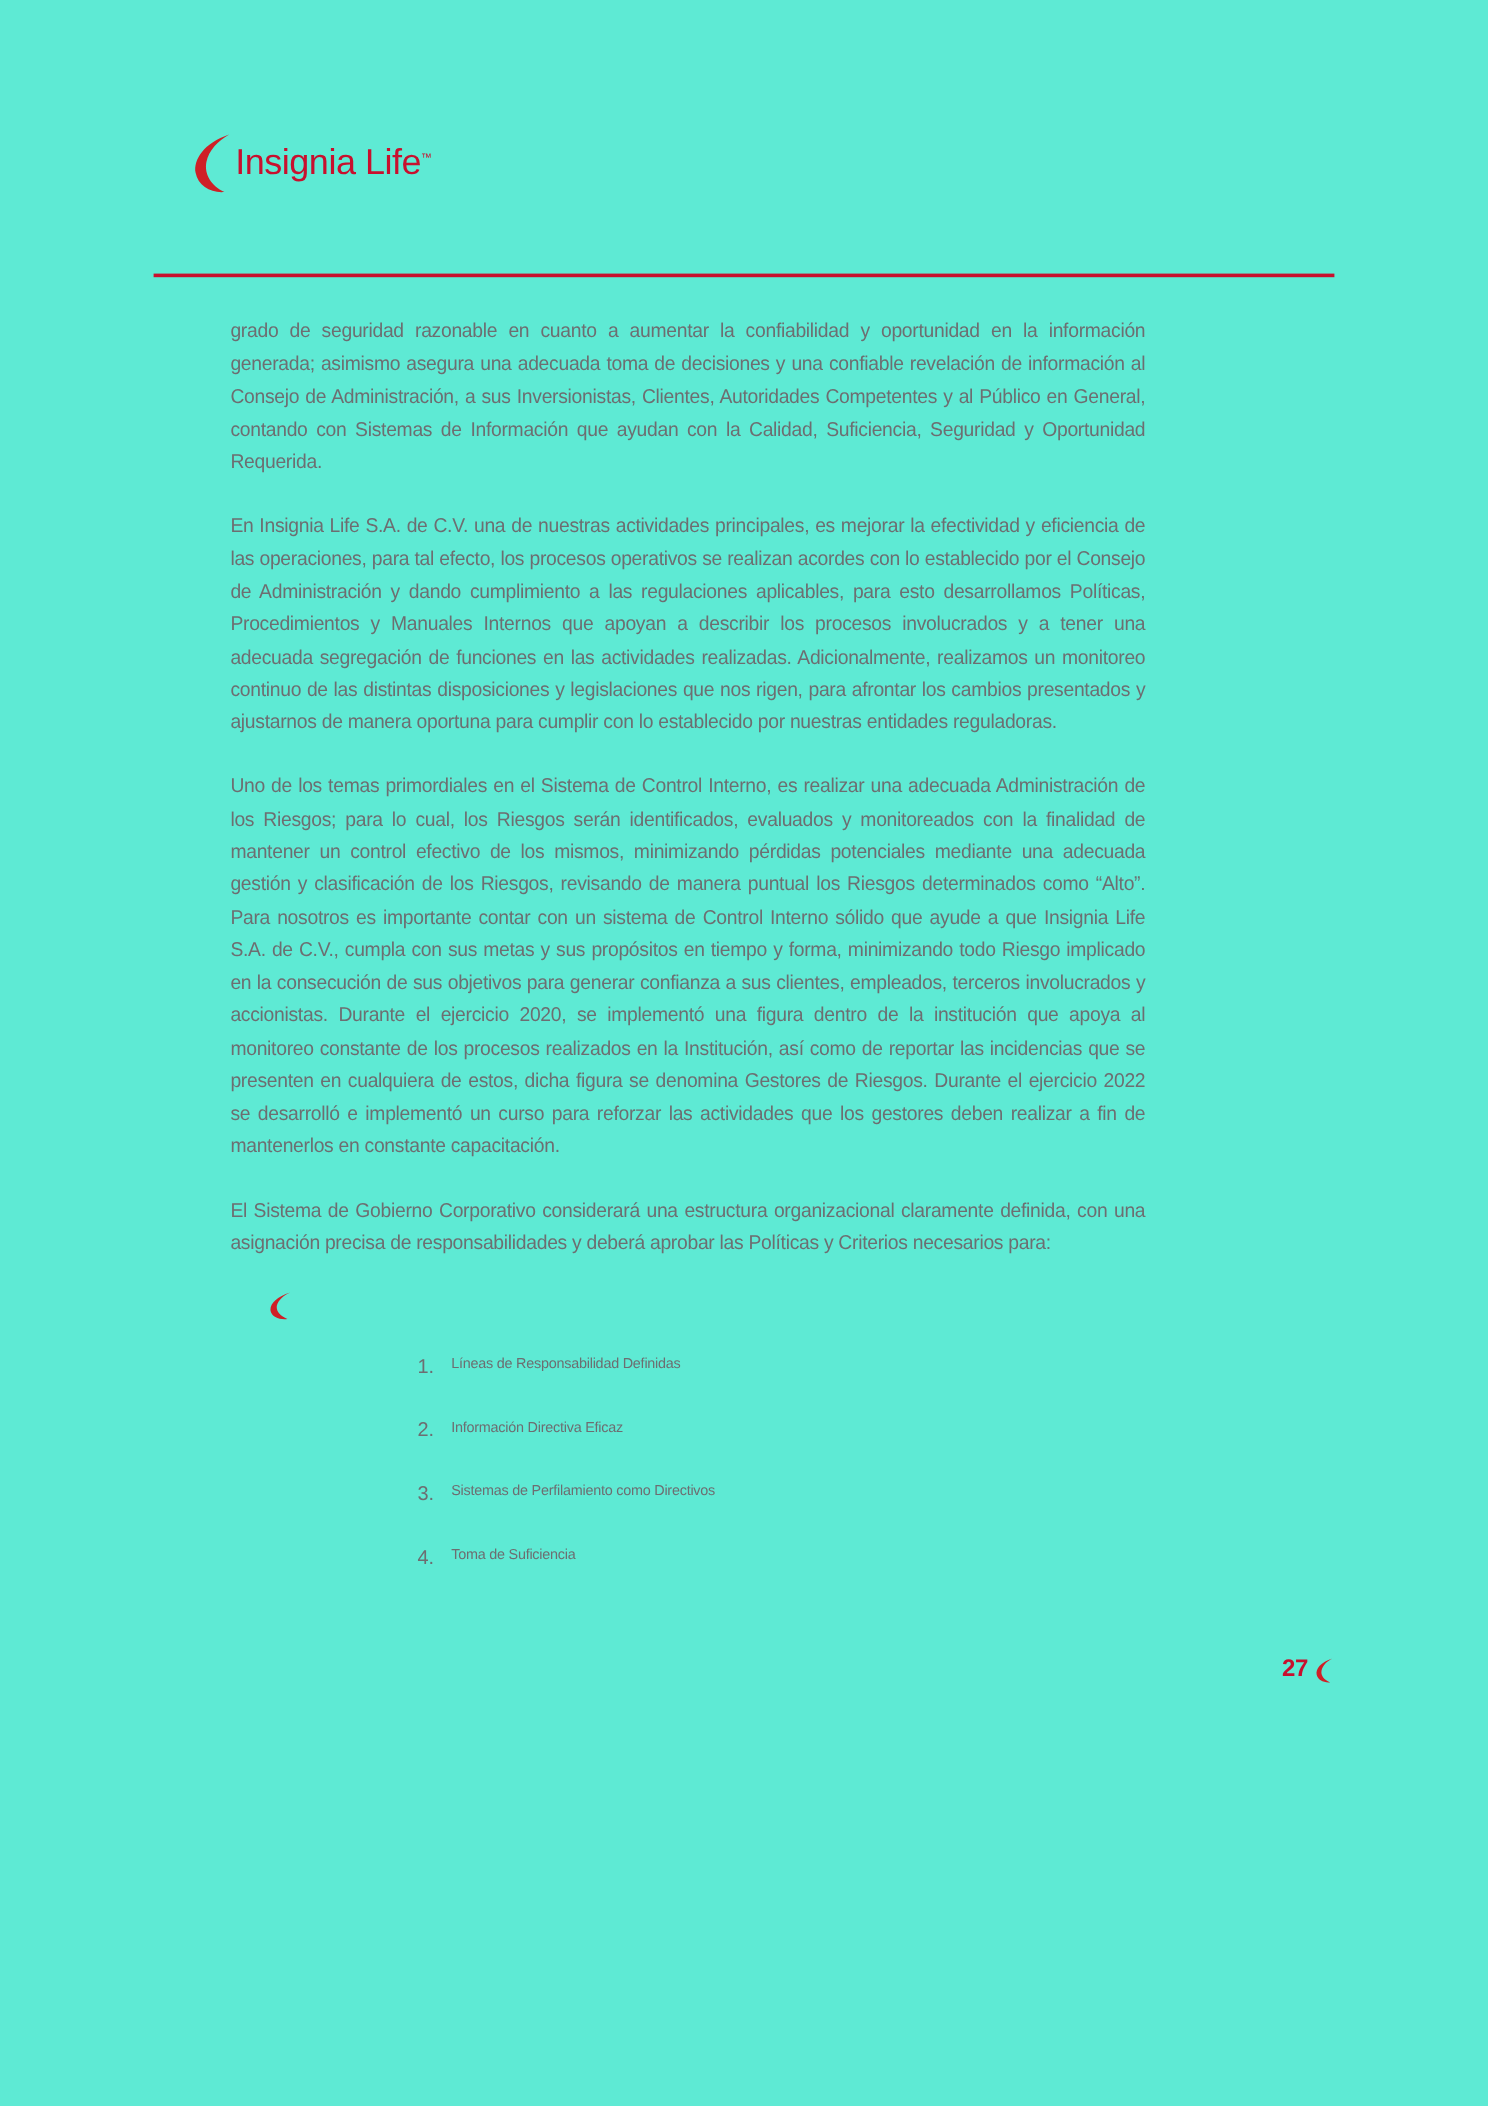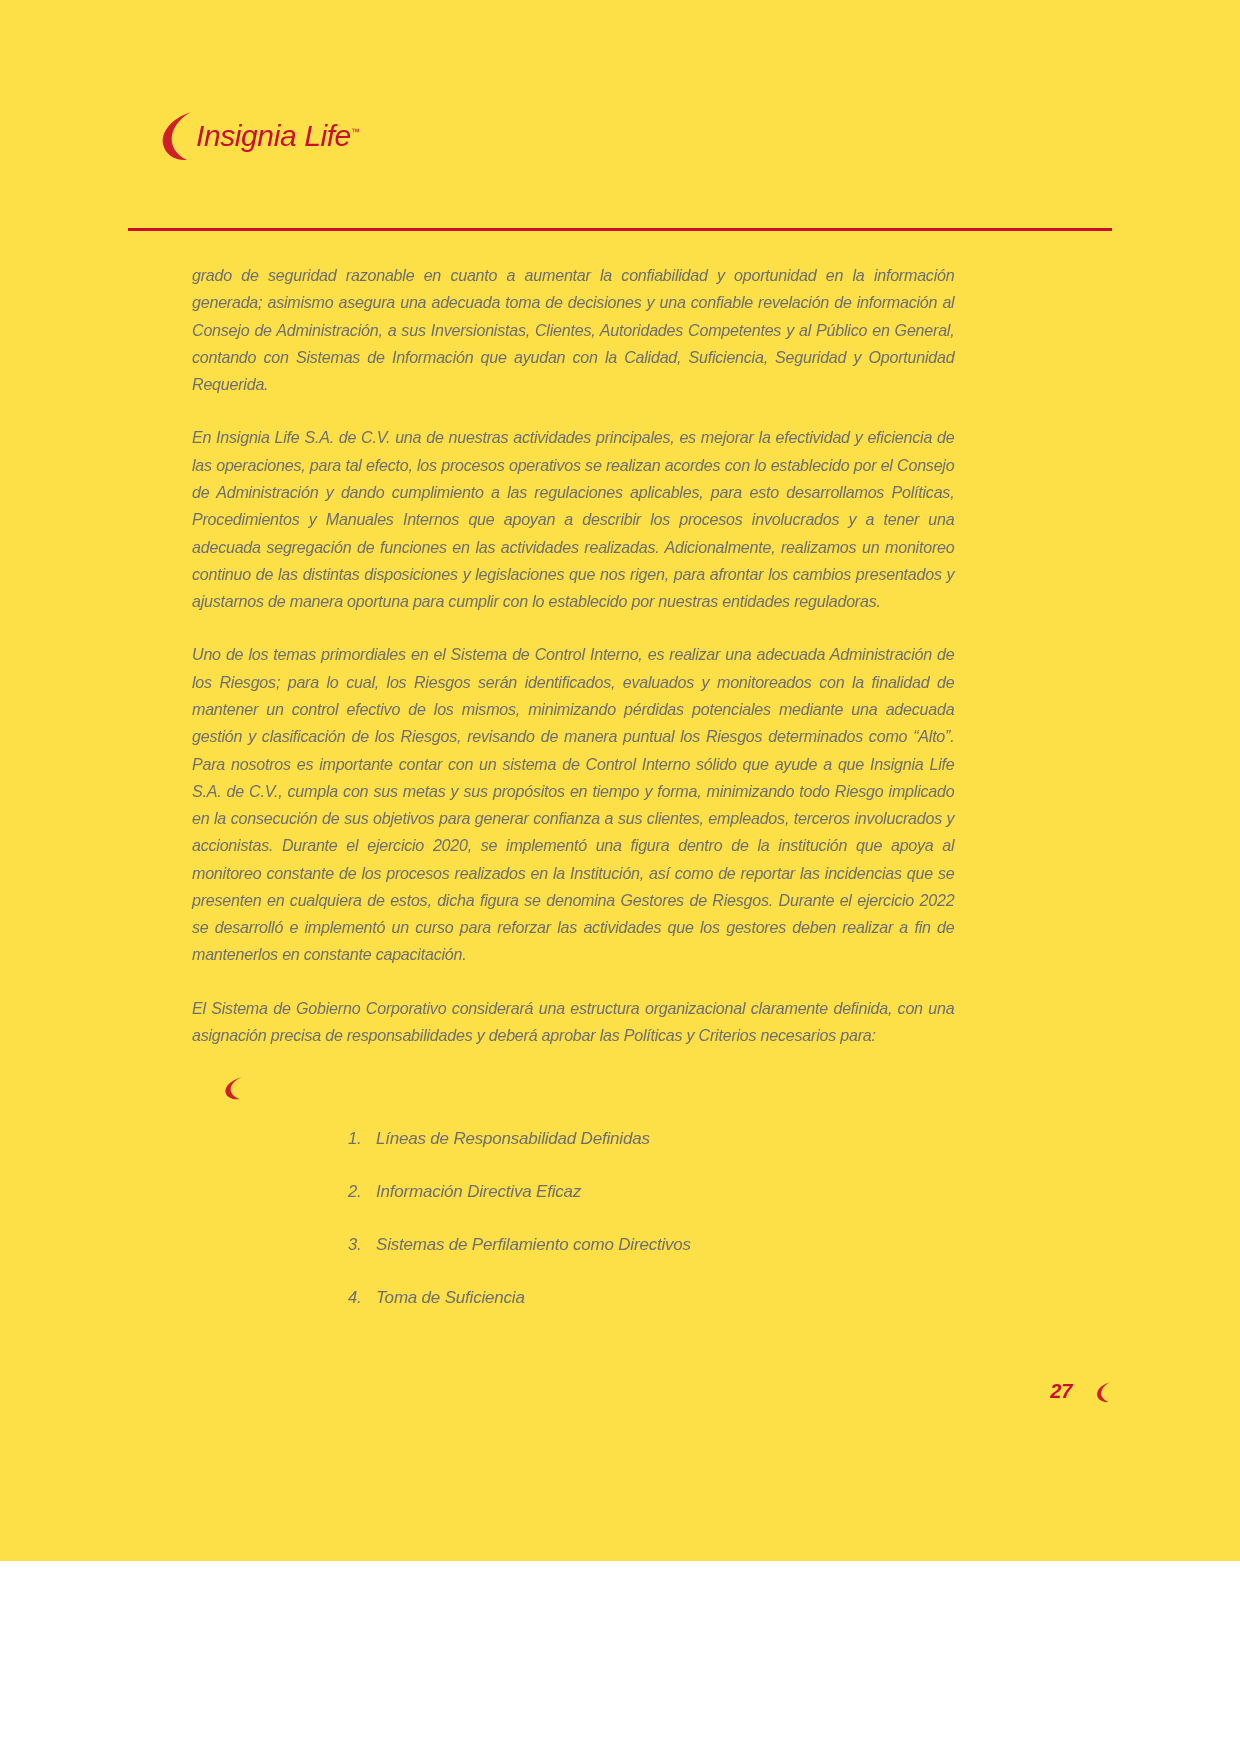--- a/index.html
+++ b/index.html
@@ -6,26 +6,25 @@
     margin: 0;
     padding: 0;
     background: #ffffff;
   }
   body {
     font-family: "Liberation Sans", sans-serif;
   }
   .page {
     position: relative;
     width: 1240px;
-    height: 1561px;
-    background: #fde047;
+    height: 1755px;
+    background: #5eead4;
     margin: 0 auto;
     overflow: hidden;
     box-sizing: border-box;
-    font-style: italic;
   }
 
   
   .header-block {
     position: absolute;
     top: 108px;
     left: 0;
     width: 1240px;
     height: 130px;
   }
@@ -150,33 +149,33 @@
   .num-marker {
     width: 28px;
     min-width: 28px;
     font-family: "Liberation Sans", sans-serif;
     font-size: 16.6px;
     color: #6d6e71;
     letter-spacing: -0.2px;
   }
   .num-text {
     font-family: "Liberation Sans", sans-serif;
-    font-size: 17px;
+    font-size: 12px;
     color: #6d6e71;
     letter-spacing: -0.2px;
   }
 
   
   .footer {
     position: absolute;
     right: 128px;
     top: 1380px;
     display: flex;
     align-items: center;
-    gap: 24px;
+    gap: 6px;
   }
   .page-number {
     font-family: "Liberation Sans", sans-serif;
     font-size: 20px;
     font-weight: bold;
     color: #c8102e;
     letter-spacing: -0.3px;
   }
   .footer-mark {
     width: 16px;

